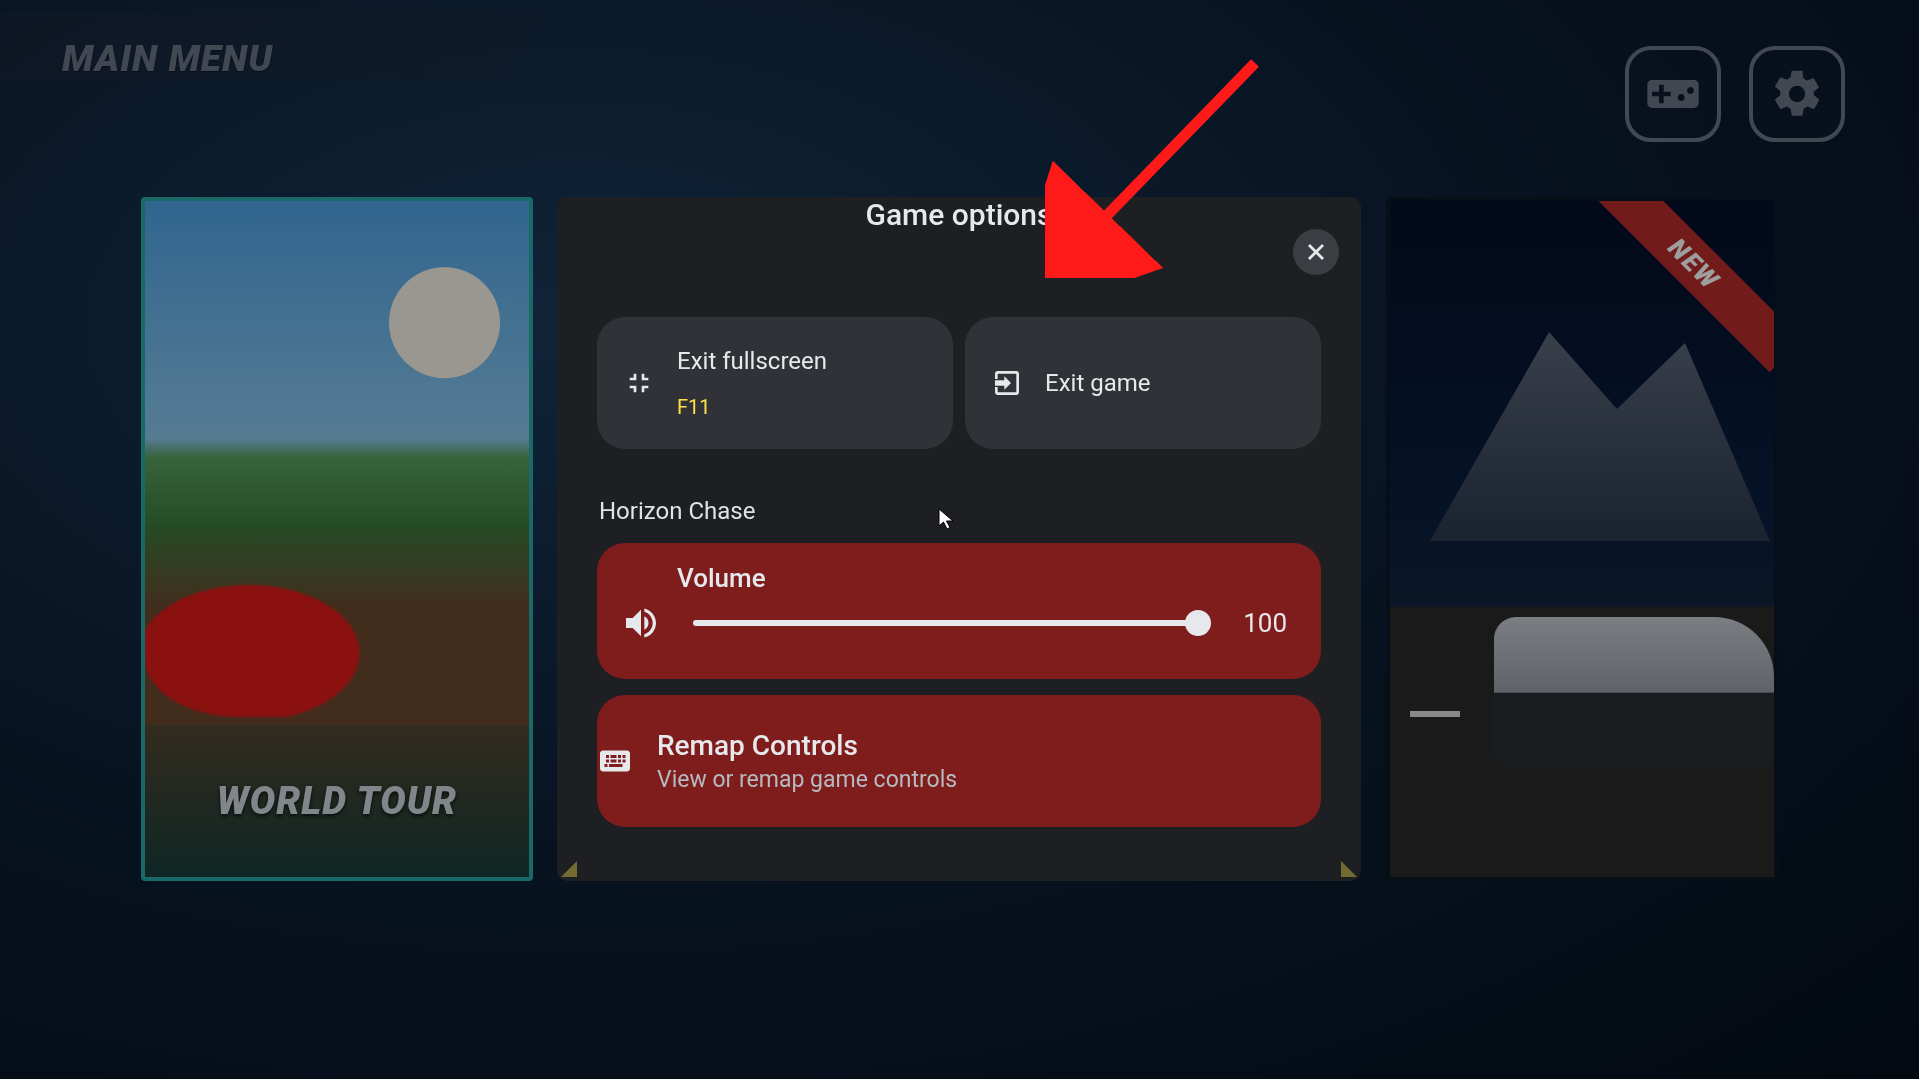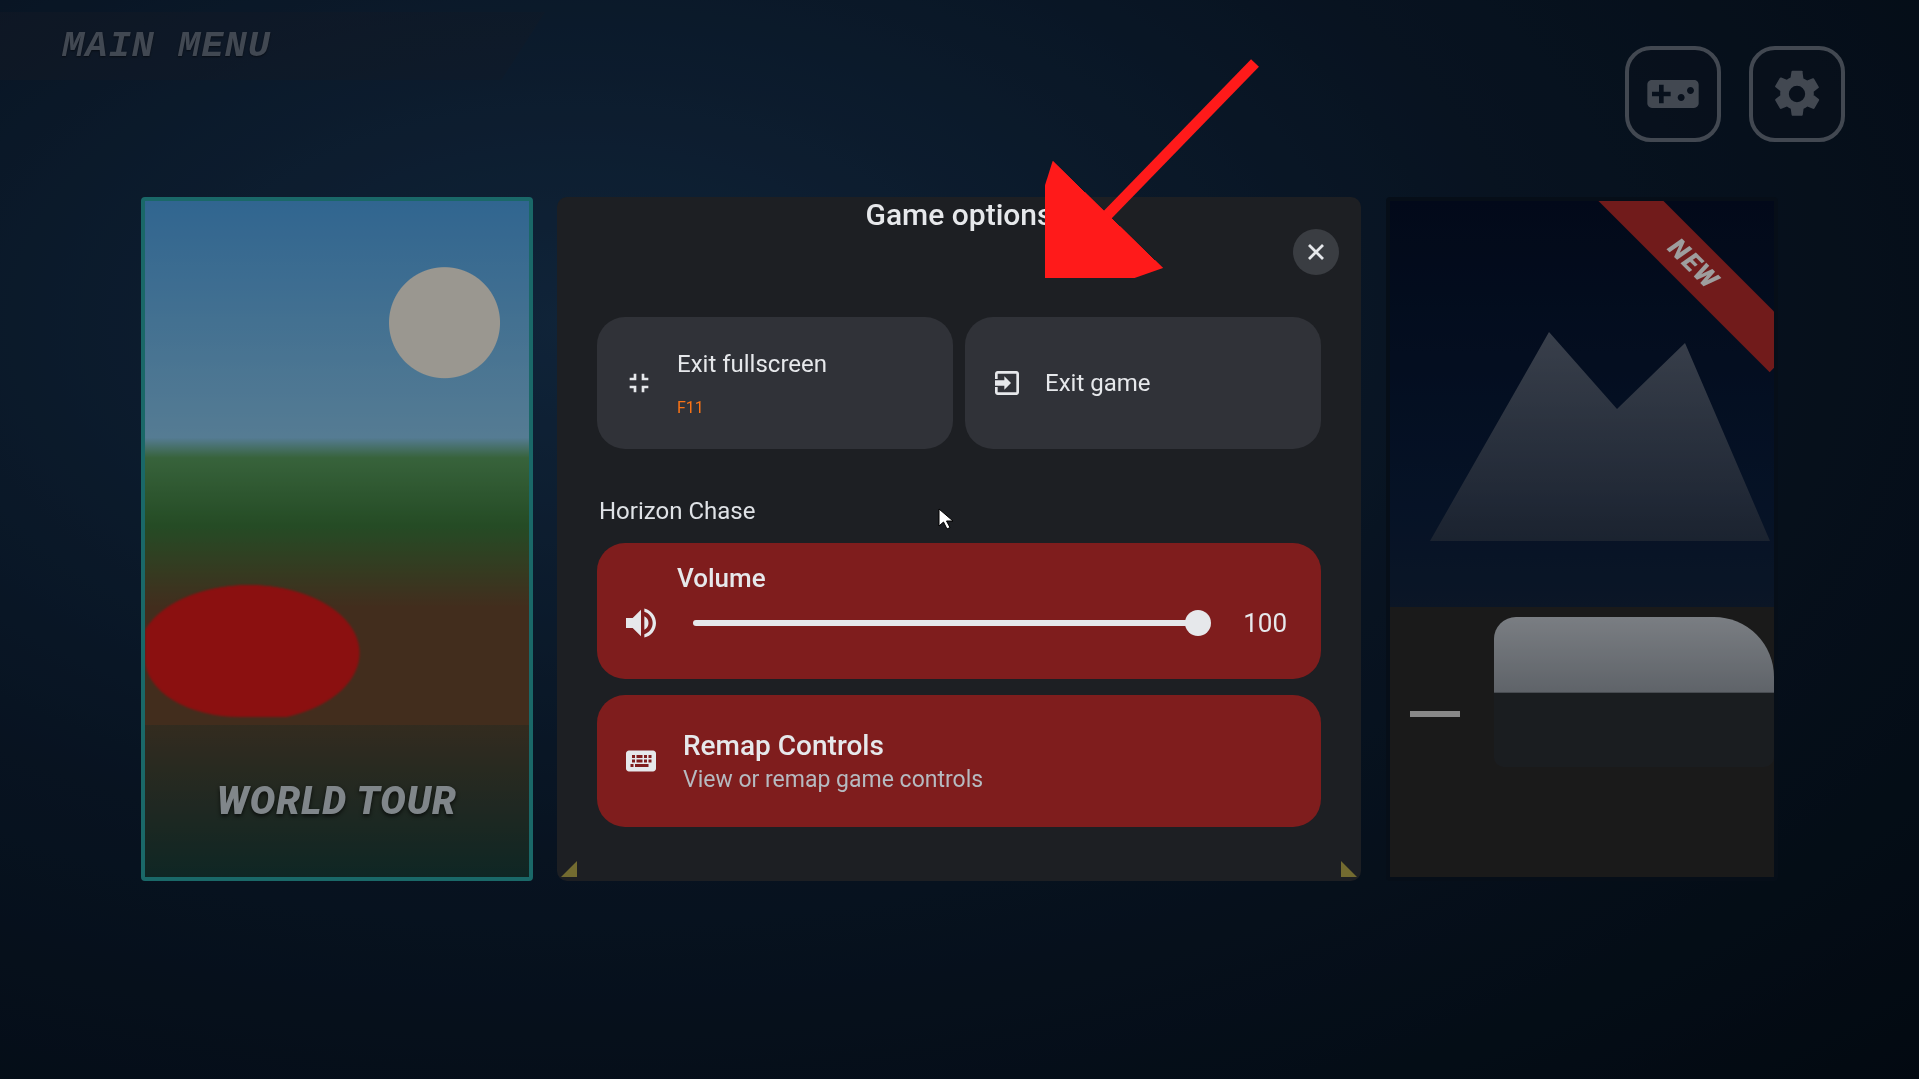--- a/index.html
+++ b/index.html
@@ -15,23 +15,22 @@
     pointer-events: none;
   }
 
   
   .main-menu-tab {
     position: absolute;
     left: 0; top: 12px;
     width: 545px; height: 68px;
     background: linear-gradient(90deg, rgba(30,40,60,0.55), rgba(30,40,60,0.35));
     clip-path: polygon(0 0, 100% 0, 92% 100%, 0 100%);
-    display: flex; align-items: center;
+    display: flex; align-items: flex-end;
     padding-left: 62px;
-    font-family: Liberation Mono, monospace;
   }
   .main-menu-tab span {
     font-size: 37px;
     font-weight: 900;
     font-style: italic;
     letter-spacing: 1px;
     color: #6a7485;
     text-shadow: 0 1px 2px rgba(0,0,0,0.5);
   }
 
@@ -156,21 +155,21 @@
 
   .modal-row {
     display:flex; gap:12px; padding: 12px 40px;
   }
   .opt-btn {
     flex:1; height:132px; border-radius:28px;
     background:#303238; display:flex; align-items:center;
     padding-left:26px; gap:22px; cursor:pointer;
   }
   .opt-btn .txt .t1 { font-size:24px; font-weight:400; color:#e6e8eb; }
-  .opt-btn .txt .t2 { font-size:16px; color:#f97316; margin-top:20px; }
+  .opt-btn .txt .t2 { font-size:20px; color:#fde047; margin-top:20px; }
   .opt-btn svg { fill:#e6e8eb; }
 
   .section-head {
     padding: 36px 42px 18px;
     font-size:24px; color:#dfe2e6; font-weight:400;
   }
 
   .panel {
     margin: 0 40px 16px; border-radius:28px; background:#7f1d1d;
   }
@@ -185,21 +184,21 @@
     flex:1; height:6px; background:#e6e8eb; border-radius:3px; position:relative;
   }
   .slider .thumb {
     position:absolute; right:-12px; top:50%; transform:translateY(-50%);
     width:26px; height:26px; border-radius:50%; background:#e6e8eb;
   }
   .vol-val { font-size:26px; font-weight:400; width:56px; text-align:right; }
 
   .remap-panel {
     height:132px; display:flex; align-items:center; gap:24px;
-    padding-left:26px; cursor:pointer;
+    cursor:pointer;
   }
   .remap-panel .t1 { font-size:28px; font-weight:500; }
   .remap-panel .t2 { font-size:23px; color:#b6bac0; margin-top:4px; }
 
   
   .rh { position:absolute; width:0; height:0; }
   .rh-bl { left:4px; bottom:4px; border-right:16px solid #736b30; border-top:16px solid transparent; }
   .rh-br { right:4px; bottom:4px; border-left:16px solid #736b30; border-top:16px solid transparent; }
 
   

